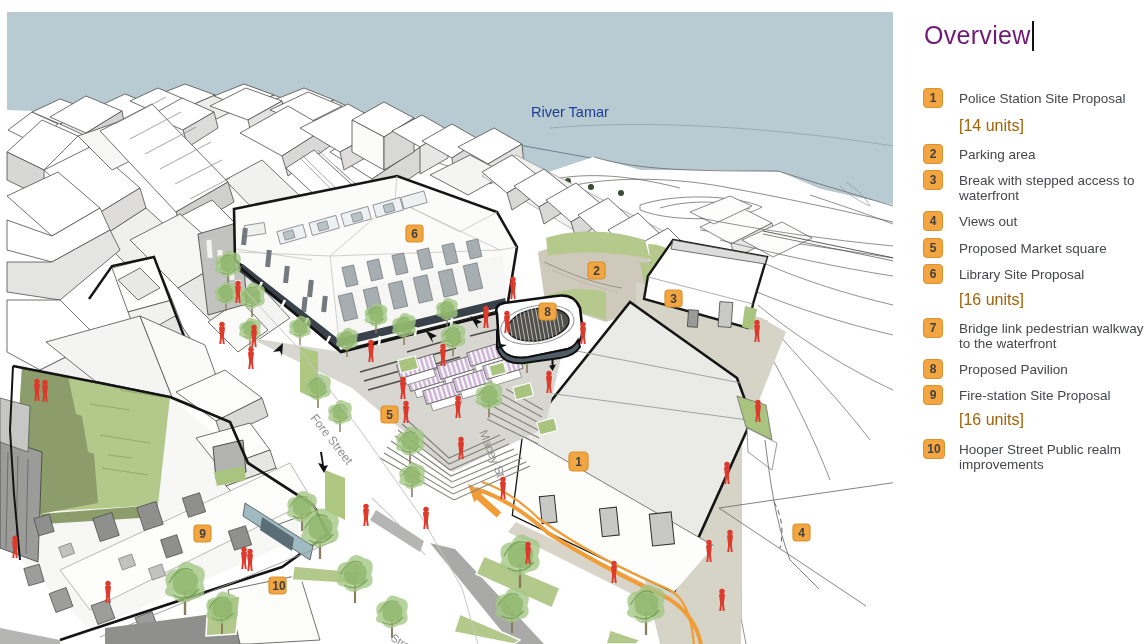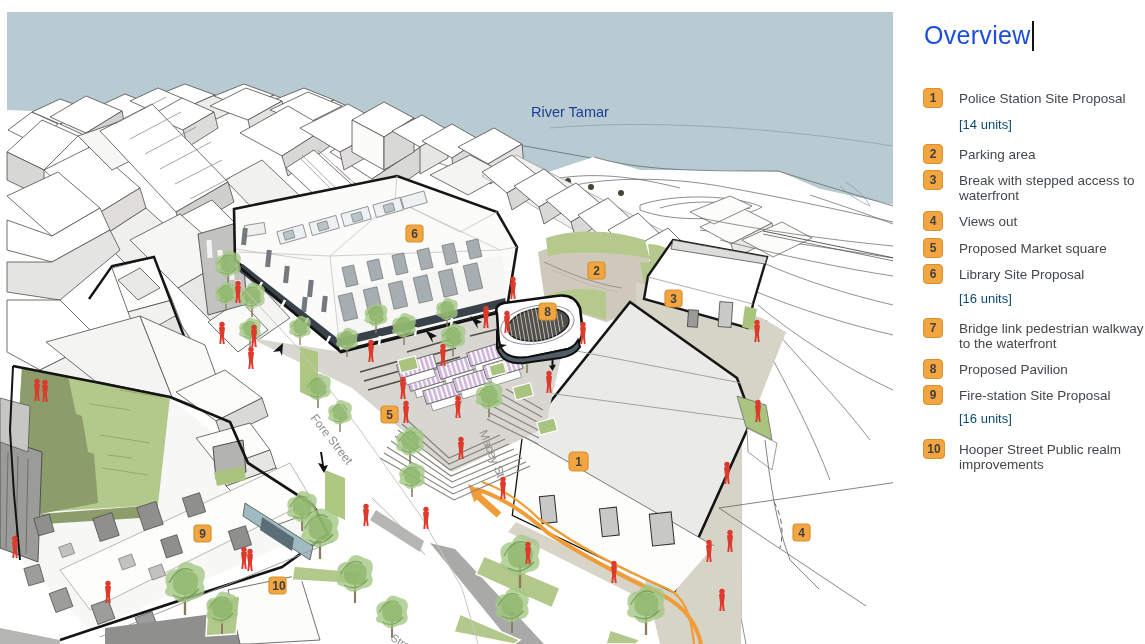--- a/index.html
+++ b/index.html
@@ -1,23 +1,23 @@
 <!DOCTYPE html>
 <html><head>
 <meta charset="utf-8">
 <style>
 html,body{margin:0;padding:0;background:#fff;width:1145px;height:644px;overflow:hidden;font-family:"Liberation Sans",sans-serif;}
 #stage{position:relative;width:1145px;height:644px;}
 svg{position:absolute;left:0;top:0;}
 .legend{position:absolute;left:893px;top:0;width:252px;height:644px;background:#fff;}
-.h1{position:absolute;left:31px;top:21px;font-size:25px;color:#1d4ed8;letter-spacing:0.3px;}
+.h1{position:absolute;left:31px;top:21px;font-size:25px;color:#701a75;letter-spacing:0.3px;}
 .cur{display:inline-block;width:2px;height:30px;background:#111;vertical-align:-7px;margin-left:1px;}
 .badge{position:absolute;left:30px;width:18px;height:18px;background:#f2a541;border:1px solid #d8922e;border-radius:4px;color:#41413f;font-size:12px;font-weight:bold;text-align:center;line-height:18px;}
 .itm{position:absolute;left:66px;width:188px;font-size:13.5px;line-height:15px;color:#42474b;}
-.un{position:absolute;left:66px;font-size:13px;color:#0c4a6e;}
+.un{position:absolute;left:66px;font-size:16px;color:#a16207;}
 </style>
 </head>
 <body>
 <div id="stage">
 <svg width="1145" height="644" viewBox="0 0 1145 644">
 <defs>
 
 <g id="per">
           <circle cx="0" cy="-10.5" r="2.7" fill="#dd3a2c"></circle>
           <path d="M-3,-7.6 Q0,-9.2 3,-7.6 L1.9,1.5 L2.7,9 L0.8,9 L0,2.5 L-0.8,9 L-2.7,9 L-1.9,1.5 Z" fill="#dd3a2c"></path>

